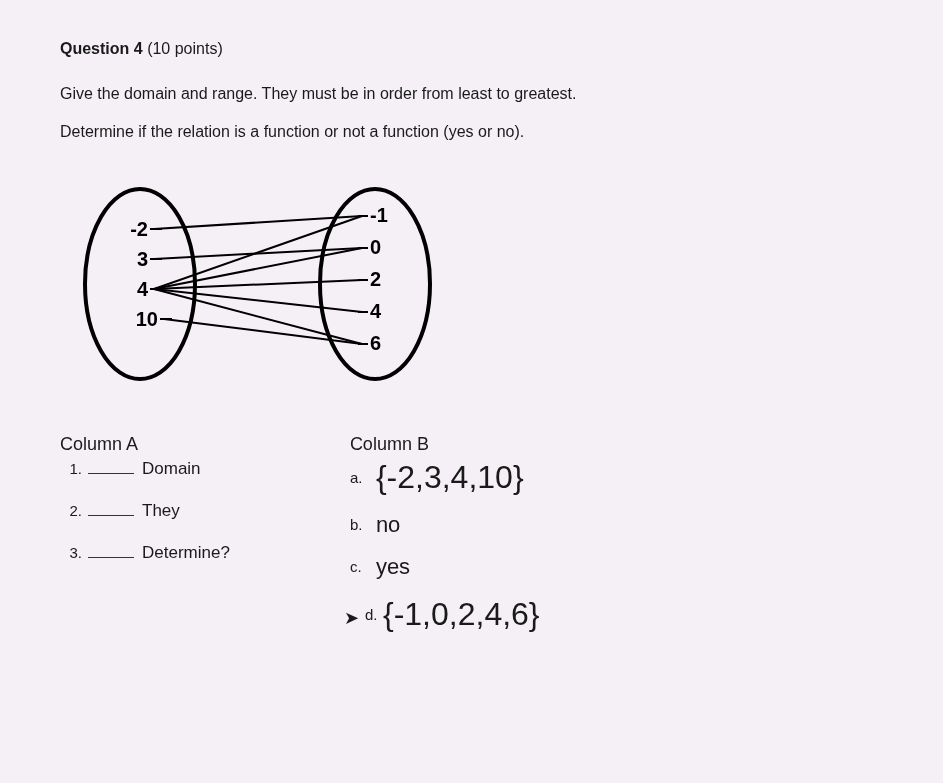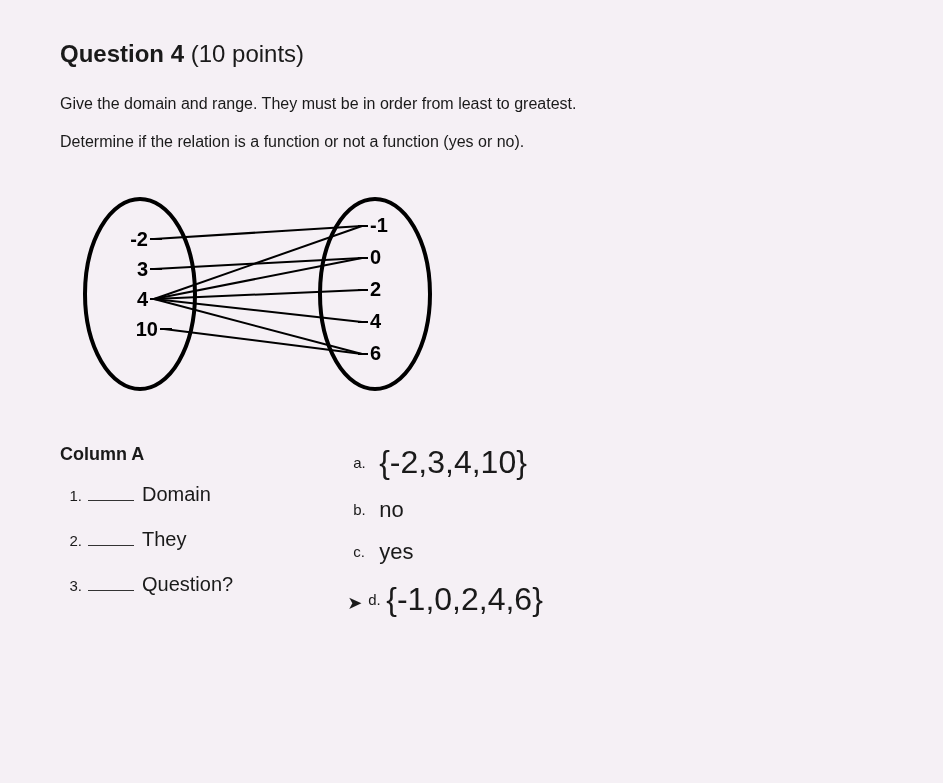--- a/index.html
+++ b/index.html
@@ -5,33 +5,33 @@
   body {
     margin: 0;
     padding: 40px 60px;
     font-family: Arial, Helvetica, sans-serif;
     background: #f5f0f5;
     width: 943px;
     height: 783px;
     box-sizing: border-box;
     color: #1a1a1a;
   }
-  .q-header { font-size: 24px; margin-bottom: 25px; }
+  .q-header { font-size: 16px; margin-bottom: 25px; }
   .q-header .num { font-weight: bold; }
   .q-header .pts { font-weight: normal; }
   .instr { font-size: 16px; margin: 10px 0 16px 0; line-height: 1.4; }
   .diagram-wrap { margin: 30px 0 40px 10px; }
   svg { display: block; }
   .columns { display: flex; gap: 120px; margin-top: 10px; }
   .col { flex: 0 0 auto; }
-  .col-head { font-weight: bold; font-size: 18px; margin-bottom: 18px; }
+  .col-head { font-weight: normal; font-size: 18px; margin-bottom: 4px; }
   .row { display:flex; align-items:baseline; margin-bottom: 22px; font-size:20px; }
   .row .idx { font-size:15px; width:22px; text-align:right; margin-right:4px; }
   .blank { display:inline-block; border-bottom:1.5px solid #333; width:46px; height:14px; margin:0 8px 0 2px; vertical-align:baseline; }
-  .row .label { font-size:20px; }
+  .row .label { font-size:17px; }
   .opt { display:flex; align-items:center; margin-bottom:16px; }
   .opt .letter { font-size:15px; width:26px; }
   .opt .val { font-size:32px; }
   .opt .val.small { font-size:22px; }
   .cursor { position:relative; left:-6px; top:4px; font-size:18px; }
 </style>
 </head>
 <body>
 
 <div class="q-header">
@@ -94,25 +94,26 @@
       <span class="label">Domain</span>
     </div>
     <div class="row">
       <span class="idx">2.</span>
       <span class="blank"></span>
       <span class="label">They</span>
     </div>
     <div class="row">
       <span class="idx">3.</span>
       <span class="blank"></span>
-      <span class="label">Question?</span>
+      <span class="label">Determine?</span>
     </div>
   </div>
 
   <div class="col">
+    <div class="col-head">Column B</div>
     <div class="opt">
       <span class="letter">a.</span>
       <span class="val">{-2,3,4,10}</span>
     </div>
     <div class="opt">
       <span class="letter">b.</span>
       <span class="val small">no</span>
     </div>
     <div class="opt">
       <span class="letter">c.</span>

